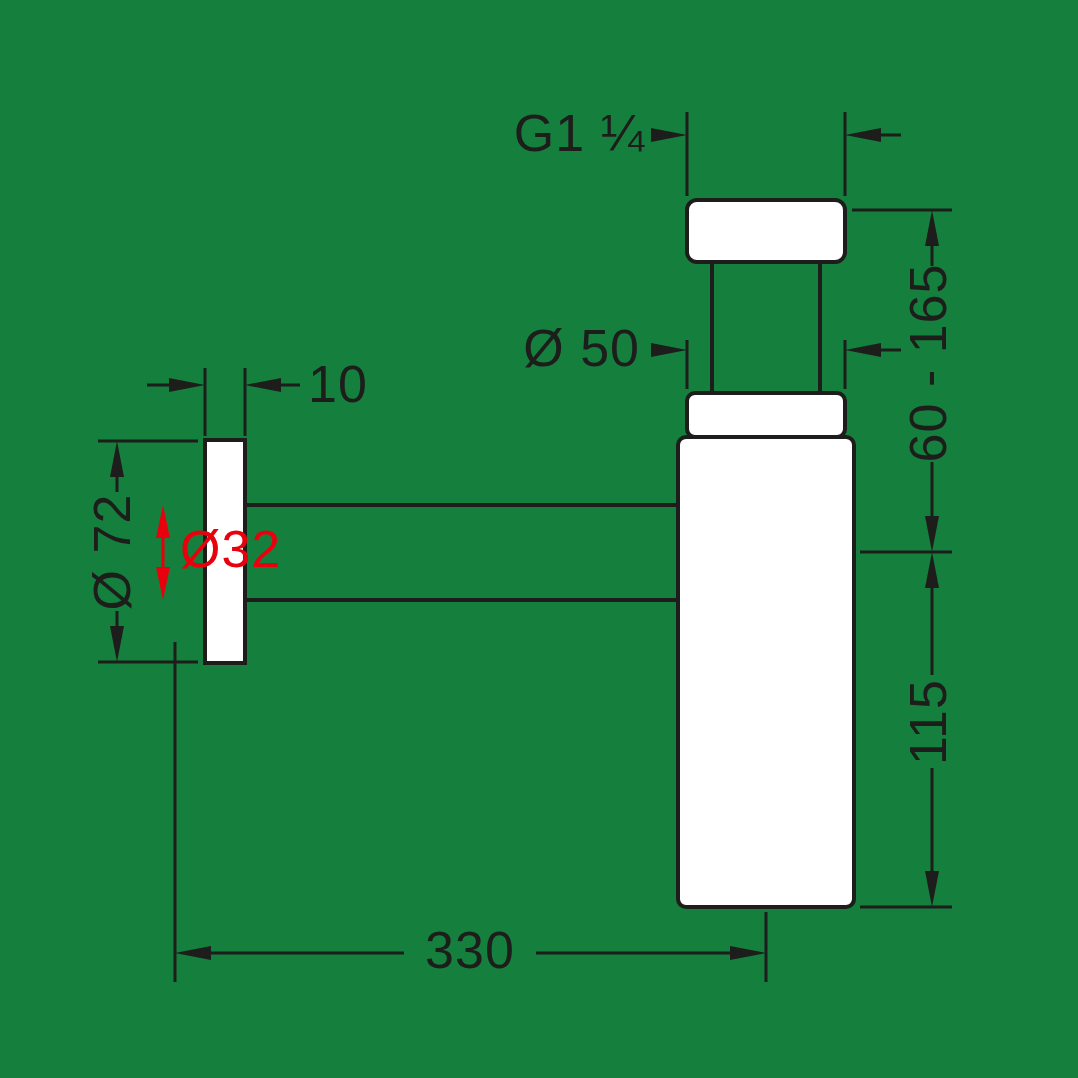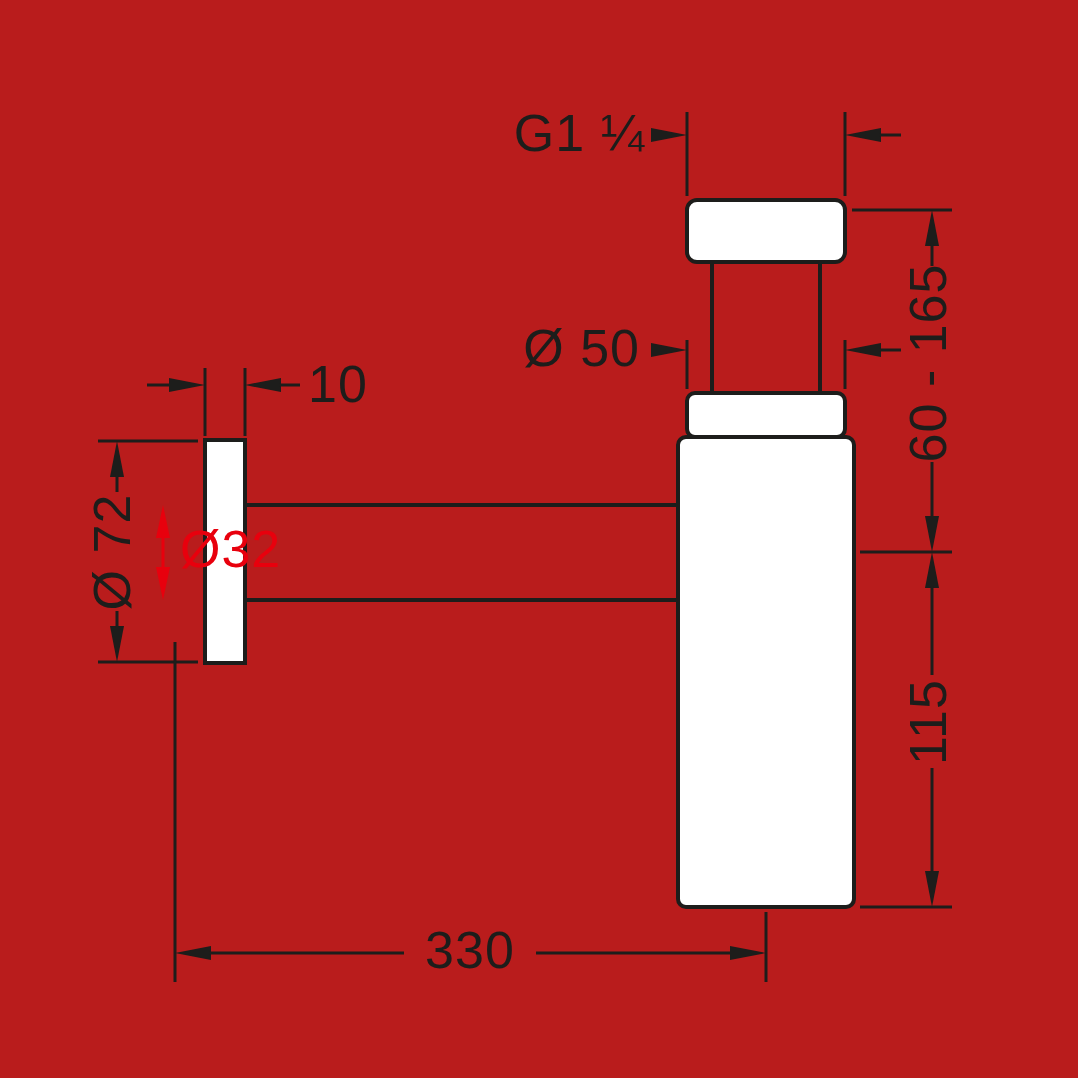--- a/index.html
+++ b/index.html
@@ -1,16 +1,16 @@
 <!DOCTYPE html>
 <html><head>
 <meta charset="utf-8">
 <style>
   html,body{margin:0;padding:0;background:#ffffff;width:1078px;height:1078px;overflow:hidden}
-  .stage{width:1078px;height:1078px;background:#b91c1c;position:relative}
+  .stage{width:1078px;height:1078px;background:#15803d;position:relative}
   svg{display:block}
   .part{fill:#ffffff;stroke:#1d1d1b;stroke-width:4}
   .edge{stroke:#1d1d1b;stroke-width:4;fill:none;stroke-linecap:square}
   .dl{stroke:#1d1d1b}
   .dw{stroke-width:3;fill:none;stroke-linecap:butt}
   .ar{fill:#1d1d1b;stroke:none}
   .t{font-family:"Liberation Sans","DejaVu Sans",sans-serif;font-size:52px;letter-spacing:1px}
   .tk{fill:#1d1d1b}
 </style>
 </head>

